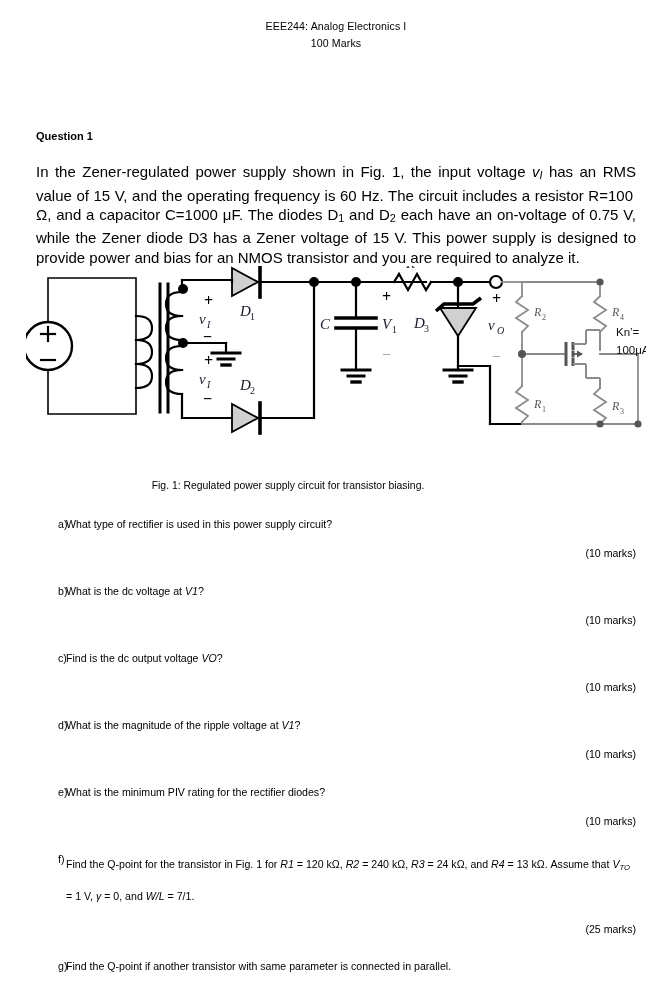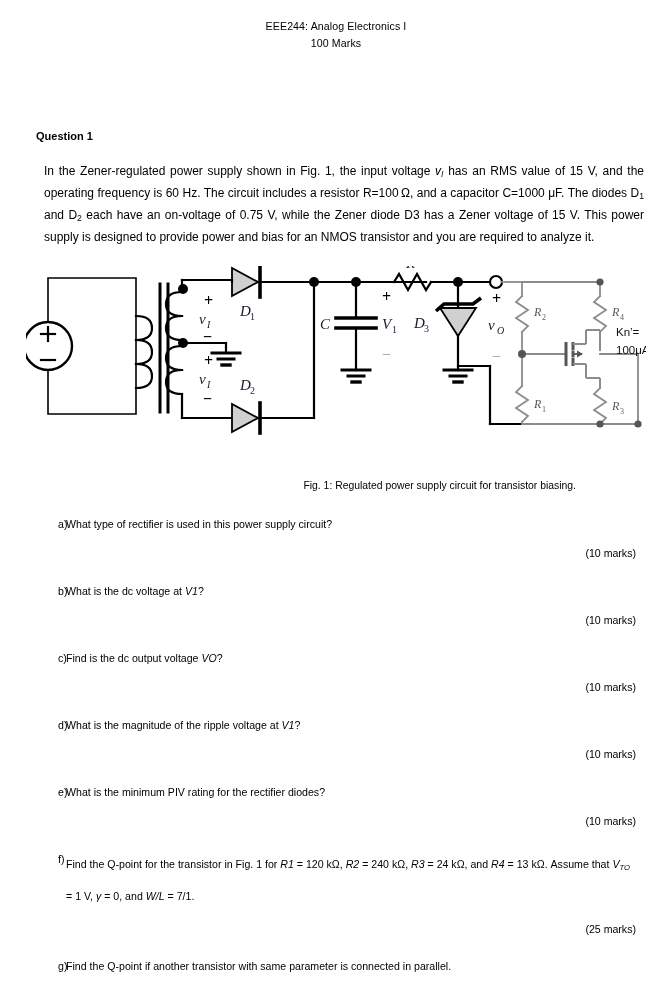--- a/index.html
+++ b/index.html
@@ -42,43 +42,42 @@
     font-weight: bold;
     font-size: 11px;
   }
 
   
   .intro {
     position: absolute;
     left: 36px;
     top: 144px;
     width: 600px;
-    font-size: 12px;
+    font-size: 15px;
     line-height: 19.2px;
     text-align: justify;
     text-justify: inter-word;
-    margin-left: 8px;
   }
   .intro i { font-style: italic; }
   sub { font-size: 0.72em; vertical-align: -0.22em; }
 
   
   .figure {
     position: absolute;
     left: 0px;
     top: 248px;
     width: 672px;
   }
   .figure svg { display: block; margin: 0 auto; }
   .figure-caption {
     position: absolute;
     left: 0;
     top: 462px;
     width: 576px;
-    text-align: right;
+    text-align: center;
     font-size: 10.4px;
   }
 
   
   .qlist {
     position: absolute;
     left: 36px;
     top: 497px;
     width: 600px;
     font-size: 10.6px;

